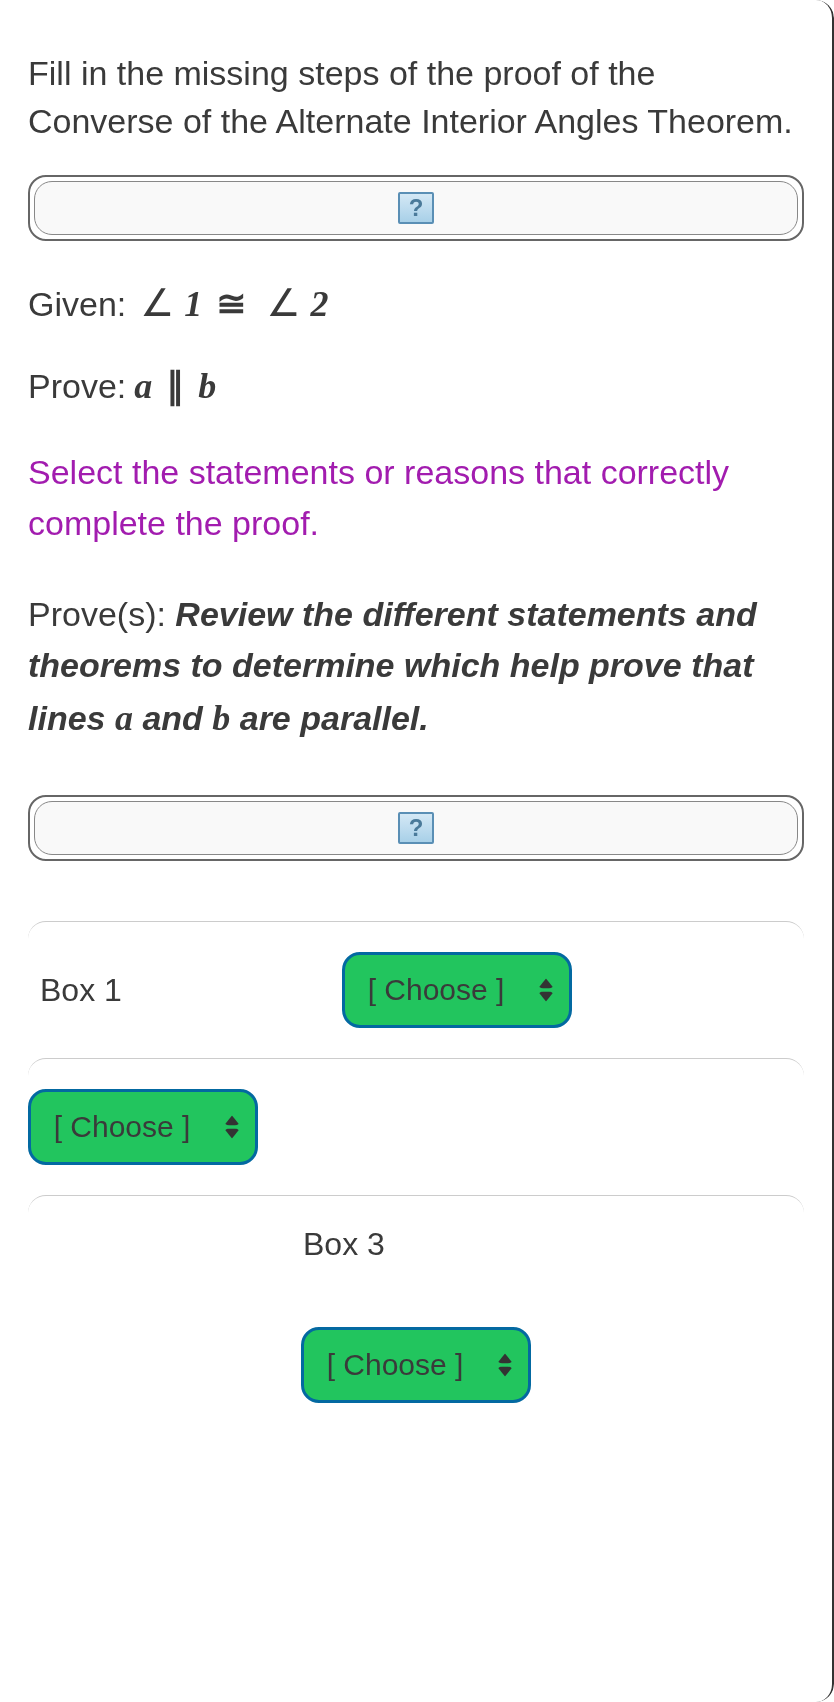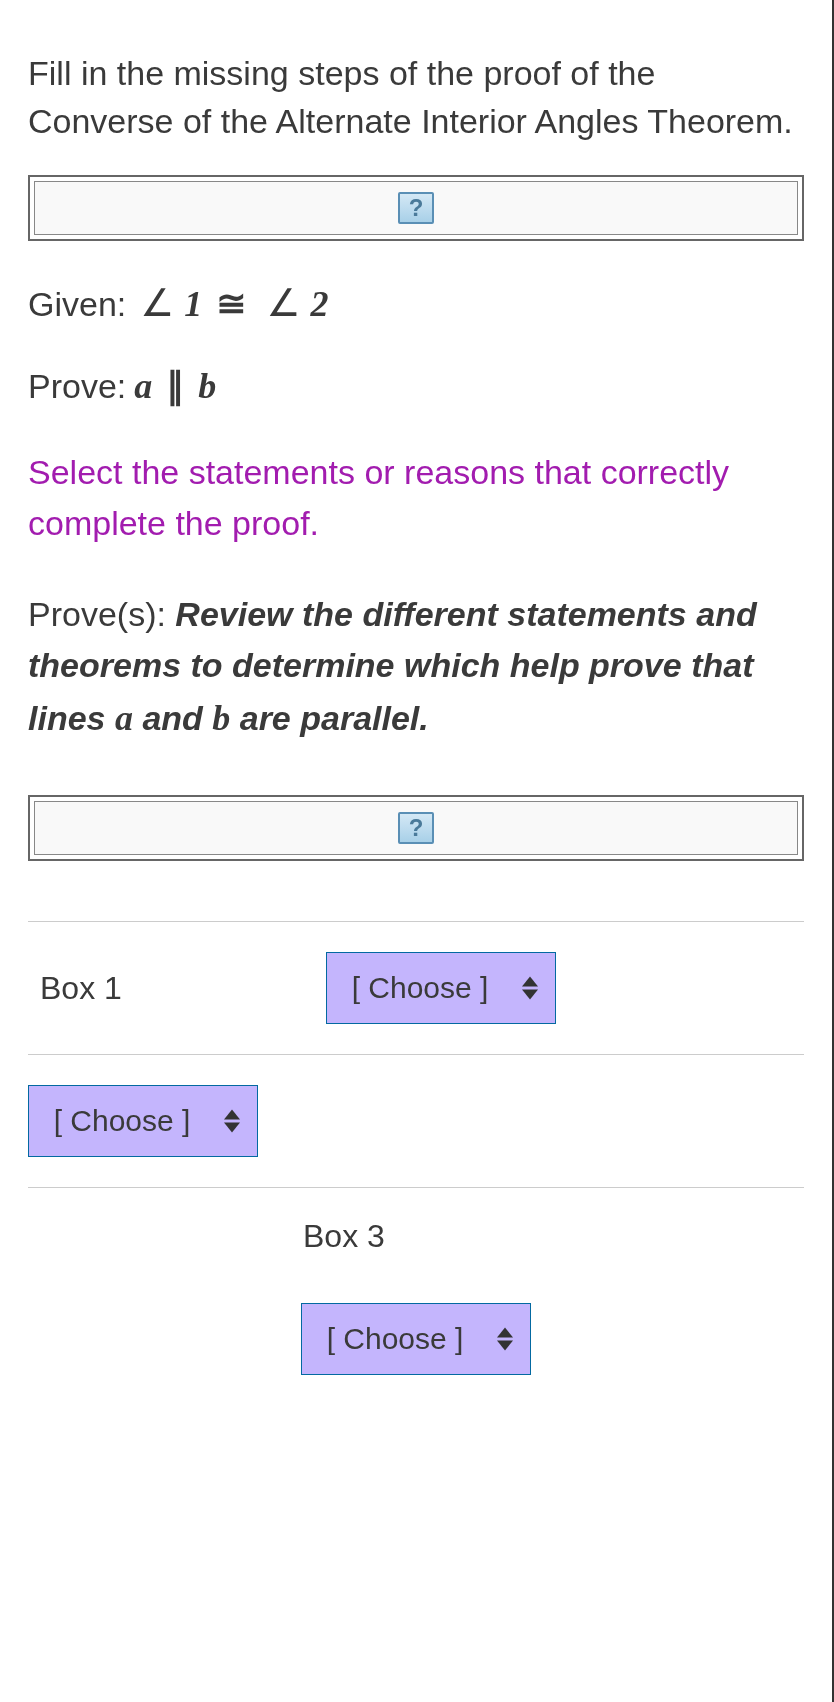--- a/index.html
+++ b/index.html
@@ -1,15 +1,15 @@
 <!DOCTYPE html>
 <html><head>
   <meta charset="utf-8">
   <style>
-    * { margin: 0; padding: 0; box-sizing: border-box; }
+    * { margin: 0; padding: 0; box-sizing: border-box; border-radius: 18px; }
     body {
       font-family: 'Helvetica Neue', Arial, sans-serif;
       font-weight: 300;
       color: #333;
       background: #fff;
       width: 834px;
       position: relative;
     }
     .content {
       padding: 50px 28px 40px 28px;
@@ -97,36 +97,36 @@
       color: #3a3a3a;
     }
     .answer-section {
       margin-top: 60px;
     }
     .answer-row {
       display: flex;
       align-items: center;
       padding: 30px 0;
       border-top: 1px solid #ccc;
-      gap: 48px;
+      gap: 64px;
     }
     .box-label {
       font-size: 32px;
       color: #3a3a3a;
       font-weight: 300;
       width: 250px;
       padding-left: 12px;
     }
     .select-wrapper {
       position: relative;
       display: inline-block;
     }
     .choose-select {
-      border: 1px solid #0369a1;
-      background: #c4b5fd;
+      border: 3px solid #0369a1;
+      background: #22c55e;
       padding: 18px 60px 18px 18px;
       font-size: 30px;
       color: #3a3a3a;
       font-family: inherit;
       font-weight: 300;
       appearance: none;
       cursor: pointer;
       min-width: 230px;
       text-align: center;
     }

